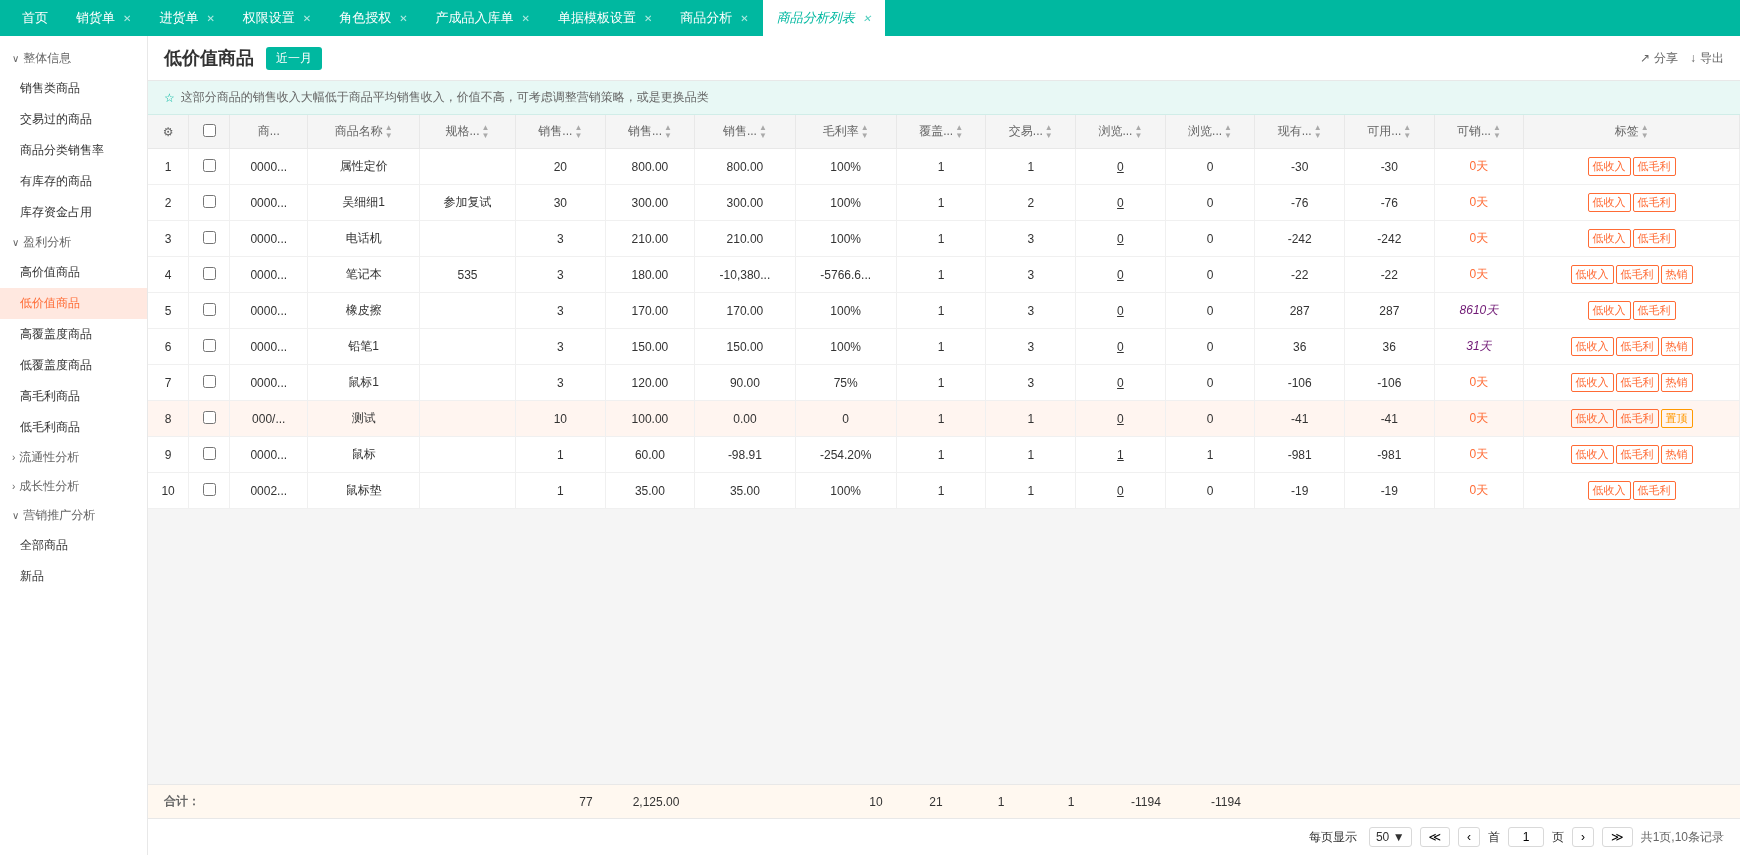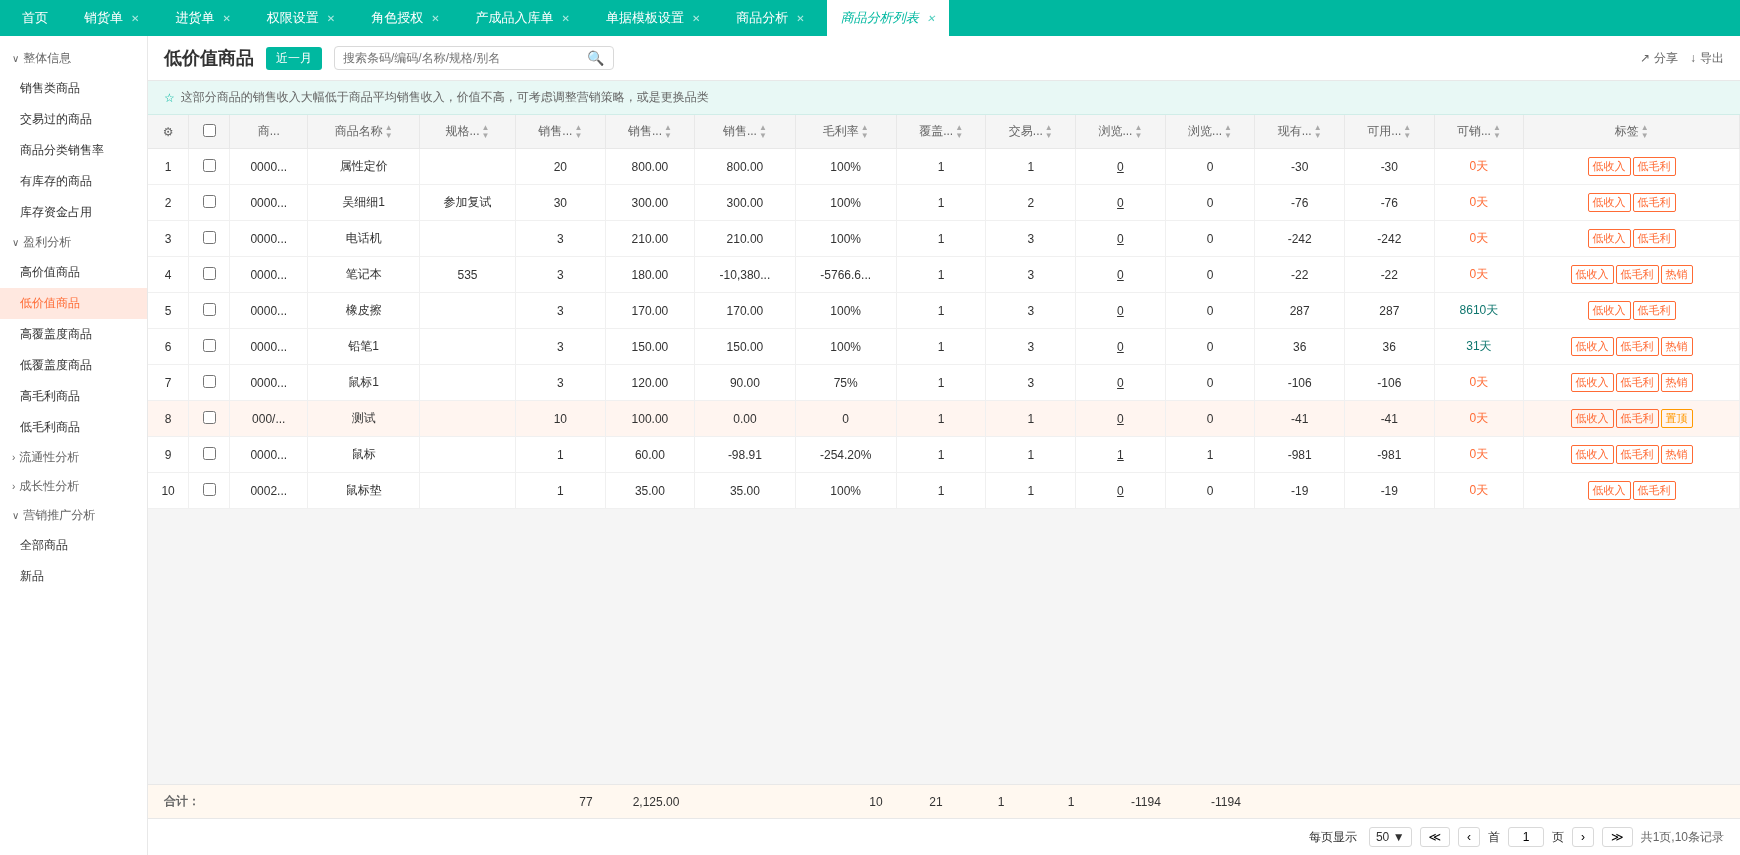--- a/index.html
+++ b/index.html
@@ -5,21 +5,21 @@
     * { box-sizing: border-box; margin: 0; padding: 0; }
     body { font-family: 'Microsoft YaHei', Arial, sans-serif; font-size: 12px; background: #f5f5f5; color: #333; overflow: hidden; }
 
     
     .top-nav {
       background: #00b8a0;
       height: 36px;
       display: flex;
       align-items: center;
       padding: 0 8px;
-      gap: 8px;
+      gap: 0;
       flex-shrink: 0;
     }
     .nav-item {
       color: #fff;
       padding: 0 14px;
       height: 36px;
       display: flex;
       align-items: center;
       cursor: pointer;
       font-size: 13px;
@@ -191,21 +191,21 @@
     .tag-badge {
       display: inline-block;
       border: 1px solid;
       border-radius: 2px;
       padding: 1px 4px;
       font-size: 11px;
       margin: 1px;
     }
     .tag-low-income { color: #ff6b35; border-color: #ff6b35; }
     .days-zero { color: #ff6b35; }
-    .days-normal { color: #0f766e; }
+    .days-normal { color: #701a75; font-style: italic; }
     .underline-link { text-decoration: underline; color: #333; }
 
     
     .table-footer {
       background: #fff8f0;
       border-top: 1px solid #e8e8e8;
       padding: 8px 16px;
       display: flex;
       align-items: center;
       font-size: 12px;
@@ -320,24 +320,20 @@
         <span class="arrow">∨</span>
         <span>营销推广分析</span>
       </div>
       <div class="sidebar-item">全部商品</div>
       <div class="sidebar-item">新品</div>
     </div>
   <div class="content-area">
     <div class="page-header">
       <span class="page-title">低价值商品</span>
       <button class="filter-btn">近一月</button>
-      <div class="search-box">
-        <input type="text" placeholder="搜索条码/编码/名称/规格/别名" style="">
-        <span class="search-icon">🔍</span>
-      </div>
       <div class="header-actions">
         <span class="action-btn">↗ <span>分享</span></span>
         <span class="action-btn">↓ <span>导出</span></span>
       </div>
     </div>
     <div class="notice-bar">
       <span class="notice-icon">☆</span>
       <span>这部分商品的销售收入大幅低于商品平均销售收入，价值不高，可考虑调整营销策略，或是更换品类</span>
     </div>
     <div class="table-container">

